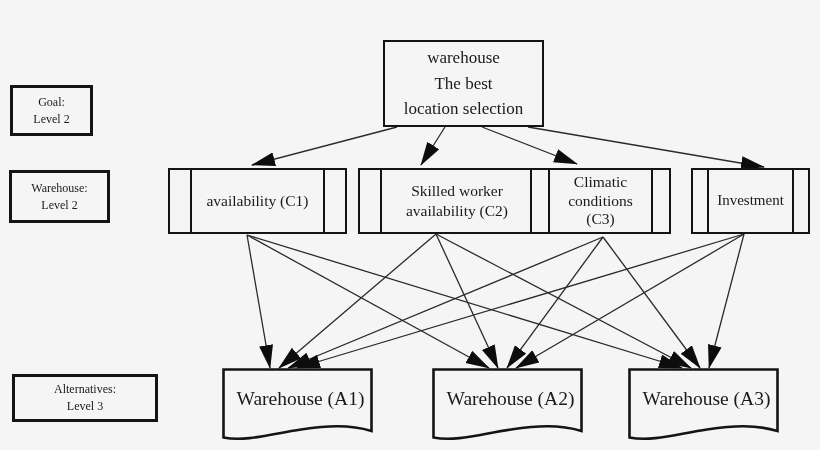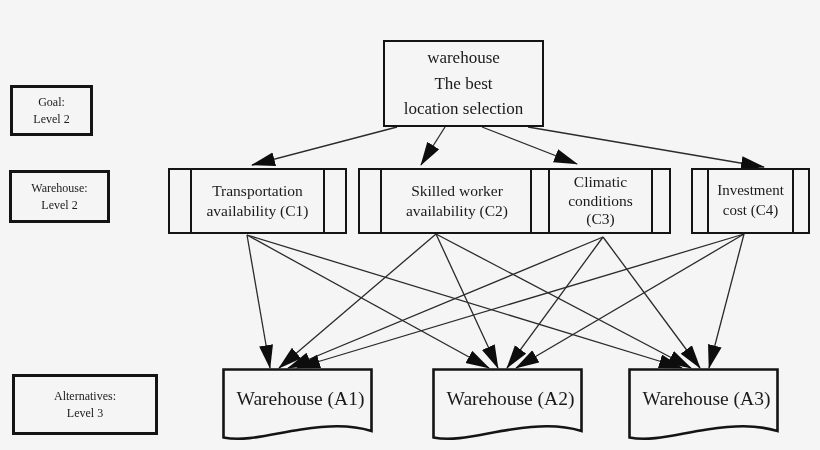--- a/index.html
+++ b/index.html
@@ -23,21 +23,21 @@
     background:#f5f5f5;
   }
 
   
   #goal-node{left:383px;top:40px;width:161px;height:87px;font-size:17px;line-height:1.5;}
 
   
   .level-label{border-width:3px;font-size:12px;line-height:1.4;background:transparent;}
   #goal-label{left:10px;top:85px;width:83px;height:51px;}
   #criteria-label{left:9px;top:170px;width:101px;height:53px;}
-  #alternatives-label{left:12px;top:374px;width:146px;height:61px;}
+  #alternatives-label{left:12px;top:374px;width:146px;height:48px;}
 
   
   .crit{top:168px;height:66px;flex-direction:row;display:flex;padding:0;}
   .crit-inner{
     flex:1;margin:0 20px;
     border-left:2px solid #141414;border-right:2px solid #141414;
     display:flex;flex-direction:column;justify-content:center;
     font-size:15.5px;line-height:1.32;text-align:center;
   }
   #crit-c1{left:168px;width:179px;}
@@ -105,41 +105,39 @@
   </div>
 
   <div class="node" id="goal-node">
     <div>warehouse</div>
     <div>The best</div>
     <div>location selection</div>
   </div>
 
   <div class="node crit" id="crit-c1">
     <div class="crit-inner">
-      <div>Transportation</div>
       <div>availability (C1)</div>
     </div>
   </div>
   <div class="node crit" id="crit-c2">
     <div class="crit-inner">
       <div>Skilled worker</div>
       <div>availability (C2)</div>
     </div>
   </div>
   <div class="node crit" id="crit-c3">
     <div class="crit-inner">
       <div>Climatic</div>
       <div>conditions</div>
       <div>(C3)</div>
     </div>
   </div>
   <div class="node crit" id="crit-c4">
     <div class="crit-inner">
       <div>Investment</div>
-      <div>cost (C4)</div>
     </div>
   </div>
 
   <div class="alt" id="alt-a1">
     <svg viewBox="0 0 151 76" preserveAspectRatio="none">
       <path d="M1.5,1.5 L149.5,1.5 L149.5,63 C126,56 104,58 79,61.5 C51,65.5 24,74 1.5,69.5 Z" fill="#f5f5f5" stroke="#141414" stroke-width="2.6"></path>
     </svg>
     <div class="alt-text">Warehouse (A1)</div>
   </div>
   <div class="alt" id="alt-a2">

